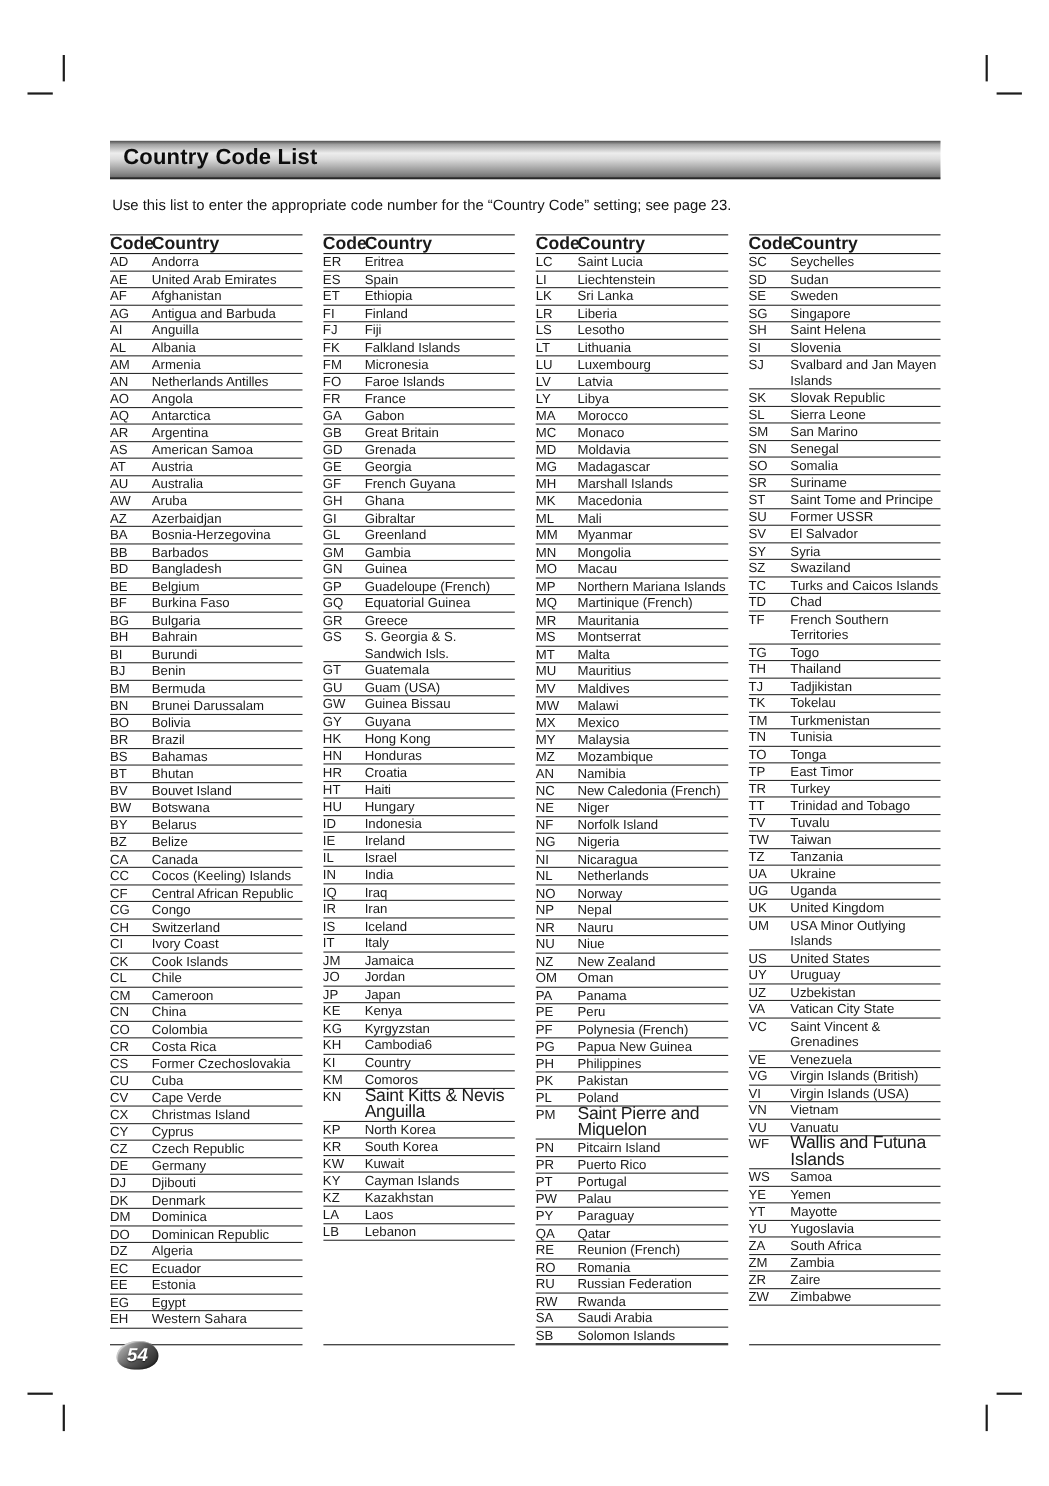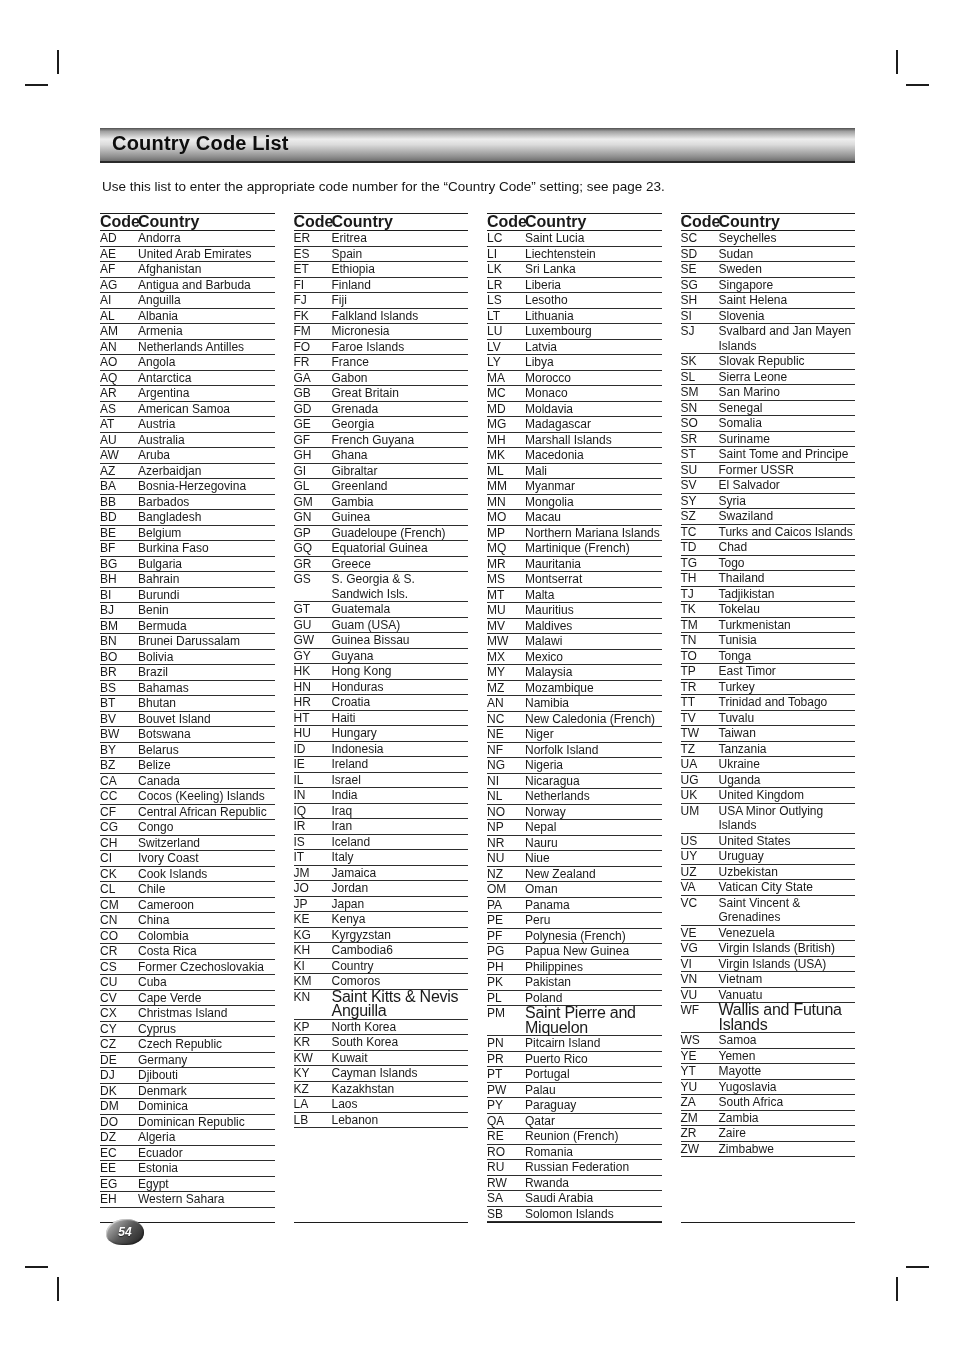--- a/index.html
+++ b/index.html
@@ -38,21 +38,21 @@
   .row.small .country { font-size:16px; letter-spacing:-0.25px; }
 
   .page-badge {
     position:absolute; left:106px; top:1219px; width:38px; height:26px;
     border-radius:58% 50% 50% 46% / 60% 55% 50% 45%;
     background:linear-gradient(135deg, #c8c8c8 0%, #9a9a9a 22%, #595959 50%, #383838 78%, #2e2e2e 100%);
     box-shadow: inset 1px 1px 1px rgba(255,255,255,0.55), inset -1px -1px 2px rgba(0,0,0,0.45);
     display:flex; align-items:center; justify-content:center;
   }
   .page-badge span {
-    color:#ffffff; font-weight:700; font-style:italic; font-size:12px;
+    color:#ffffff; font-weight:700; font-style:italic; font-size:17px;
     text-shadow:0 1px 1px rgba(0,0,0,0.6);
   }
 </style>
 </head>
 <body>
 
 <div class="page">
 
   <div class="crop v" style="left:57px;  top:50px;"></div>
   <div class="crop h" style="left:25px;  top:84px;"></div>
@@ -894,20 +894,24 @@
           </div>
           <div class="row">
             <span class="code">TC</span>
             <span class="country">Turks and Caicos Islands</span>
           </div>
           <div class="row">
             <span class="code">TD</span>
             <span class="country">Chad</span>
           </div>
           <div class="row">
+            <span class="code">TF</span>
+            <span class="country">French Southern Territories</span>
+          </div>
+          <div class="row">
             <span class="code">TG</span>
             <span class="country">Togo</span>
           </div>
           <div class="row">
             <span class="code">TH</span>
             <span class="country">Thailand</span>
           </div>
           <div class="row">
             <span class="code">TJ</span>
             <span class="country">Tadjikistan</span>

